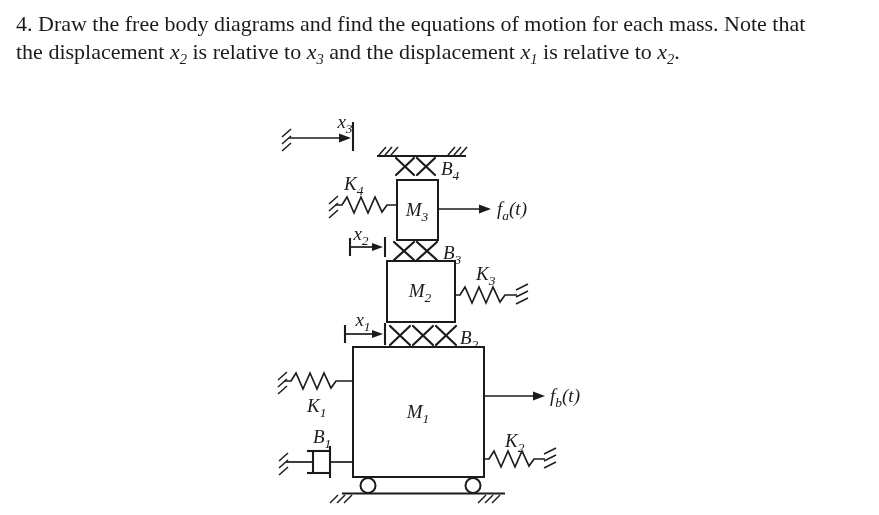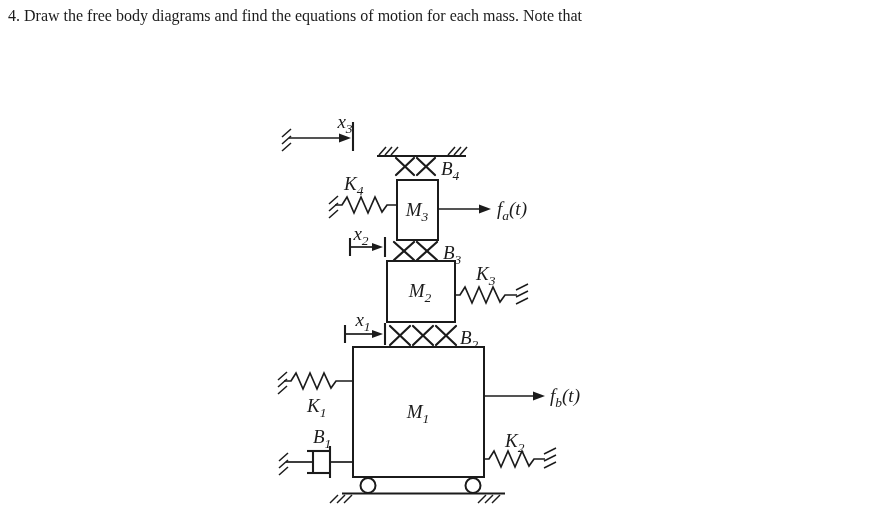--- a/index.html
+++ b/index.html
@@ -2,42 +2,42 @@
 <html><head>
 <meta charset="utf-8">
 <style>
   html,body { margin:0; padding:0; background:#ffffff; }
   .page {
     position:relative; width:879px; height:515px; background:#ffffff;
     font-family:"Liberation Serif", serif; color:#1b1b1b; overflow:hidden;
   }
   .problem {
     position:absolute; left:8px; top:2px; width:864px;
-    font-size:16px; line-height:27.5px; margin:0; color:#1b1b1b;
+    font-size:22px; line-height:27.5px; margin:8px; color:#1b1b1b;
   }
   .mv { font-style:italic; }
   sub.ms { font-size:0.66em; line-height:0; }
   svg.diagram { position:absolute; left:0; top:0; }
   .ln  { stroke:#1b1b1b; stroke-width:1.7; fill:none; stroke-linecap:butt; }
   .ln2 { stroke:#1b1b1b; stroke-width:2.1; fill:none; stroke-linecap:butt; }
   .box { stroke:#1b1b1b; stroke-width:2; fill:#ffffff; }
   .fs  { fill:#1b1b1b; stroke:none; }
   .xln { stroke:#1b1b1b; stroke-width:2.2; fill:none; stroke-linecap:round; }
   .tick{ stroke:#1b1b1b; stroke-width:1.5; fill:none; stroke-linecap:butt; }
   text.lbl { fill:#1b1b1b; font-family:"Liberation Serif", serif;
              font-style:italic; font-size:19px; }
   tspan.sb { font-size:13.5px; }
 </style>
 </head>
 <body>
 
 <div class="page">
 
   <p class="problem"><span>4. Draw the free body diagrams and find the equations of motion for each mass. Note that</span><br>
-  </p>
+  <span><span>the displacement </span><span class="mv">x</span><sub class="ms mv">2</sub><span> is relative to </span><span class="mv">x</span><sub class="ms mv">3</sub><span> and the displacement </span><span class="mv">x</span><sub class="ms mv">1</sub><span> is relative to </span><span class="mv">x</span><sub class="ms mv">2</sub><span>.</span></span></p>
 
   <svg class="diagram" width="879" height="515" viewBox="0 0 879 515">
 
     <g>
       <g>
         <line class="tick" x1="291" y1="129" x2="282" y2="137"></line>
         <line class="tick" x1="291" y1="136" x2="282" y2="144"></line>
         <line class="tick" x1="291" y1="143" x2="282" y2="151"></line>
       </g>
       <line class="ln" x1="289" y1="138" x2="341" y2="138"></line>

